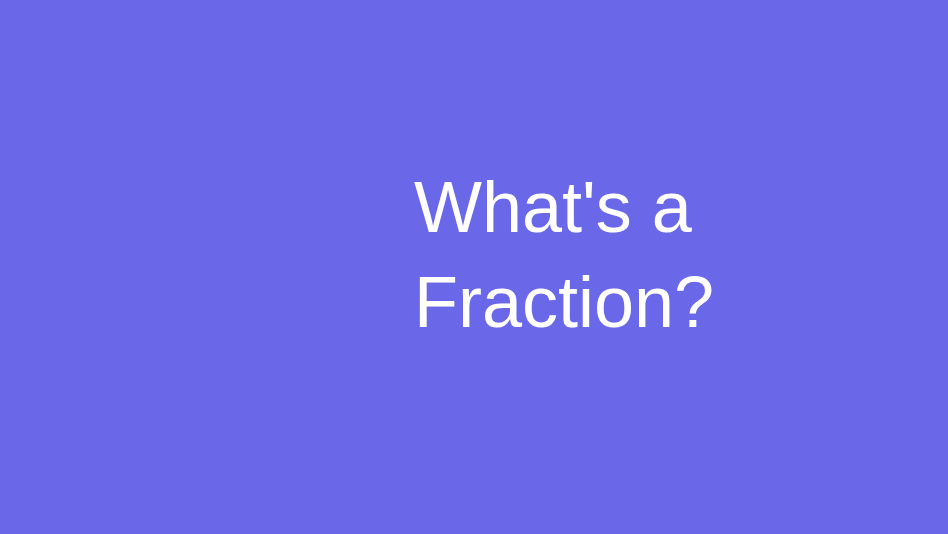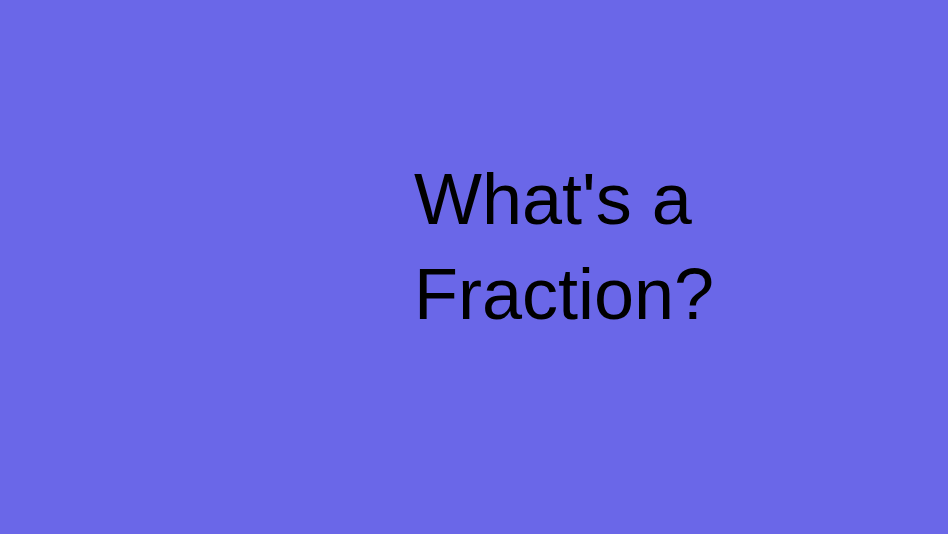--- a/index.html
+++ b/index.html
@@ -47,16 +47,16 @@
     white-space: normal;
     word-break: normal;
   }
 </style>
 </head>
 <body>
 
 <div class="slide" style="background-color: rgb(106, 103, 232);">
 
   <div class="title-block">
-    <h1 class="slide-title" style="color: #000000;">What's a Fraction?</h1>
+    <h1 class="slide-title" style="color: #ffffff; margin-top: 8px;">What's a Fraction?</h1>
   </div>
 
 </div>
 
 </body></html>

